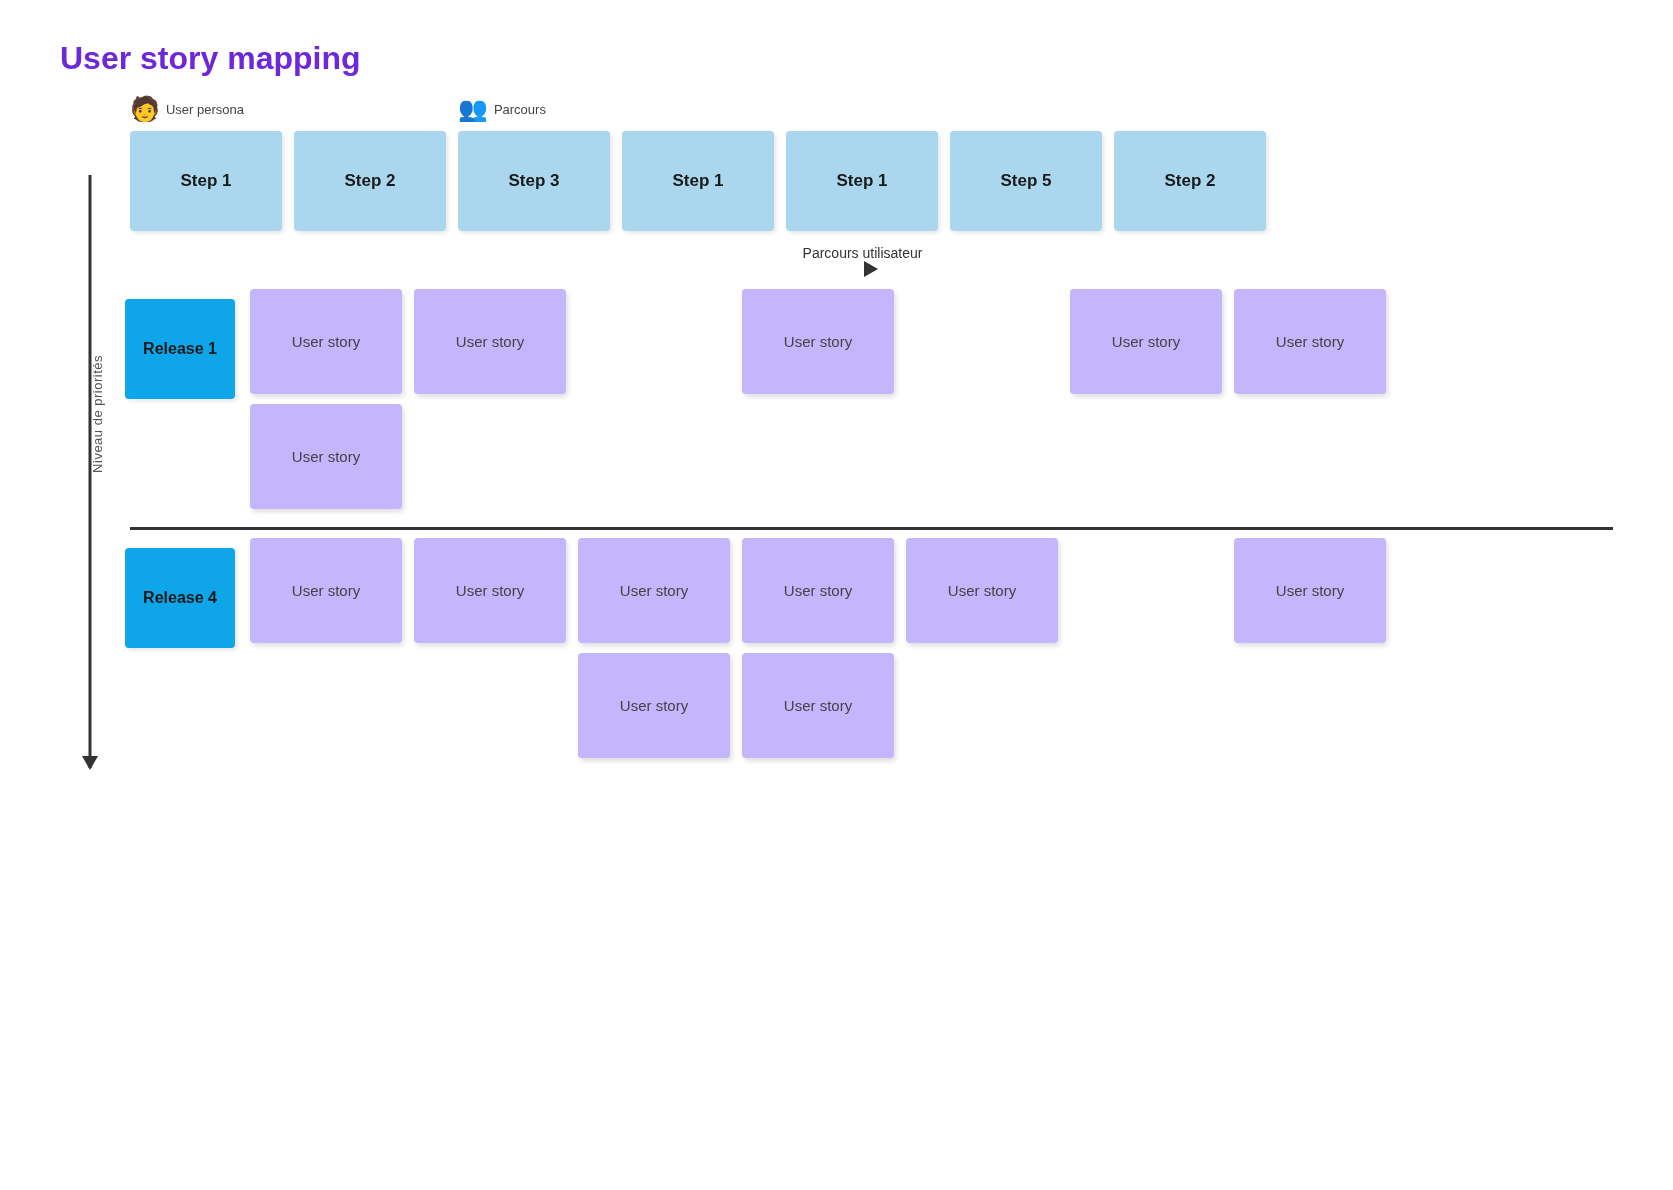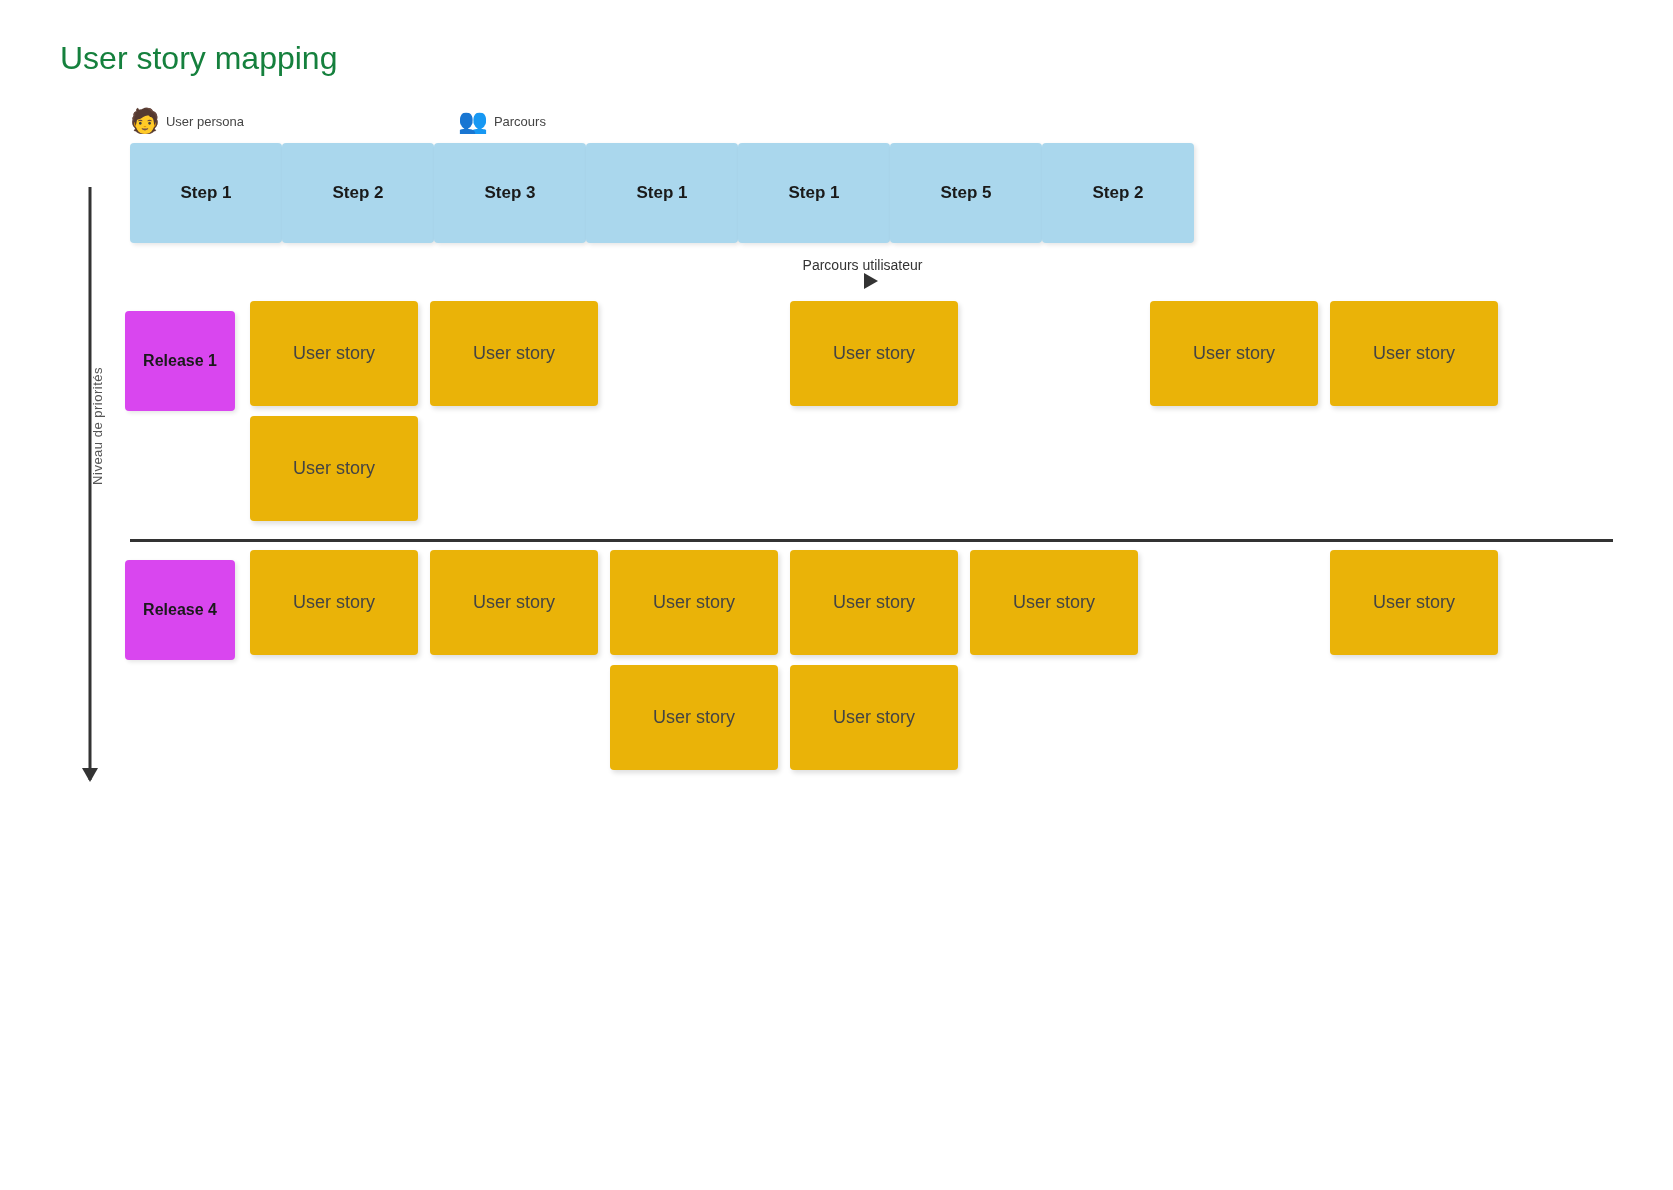--- a/index.html
+++ b/index.html
@@ -9,23 +9,23 @@
       width: 1673px;
       min-height: 1190px;
       overflow: hidden;
     }
     .page {
       padding: 40px 60px;
       position: relative;
     }
     .page-title {
       font-size: 32px;
-      font-weight: normal;
-      margin-bottom: 30px;
-      color: #15803d;
+      font-weight: bold;
+      margin-bottom: 18px;
+      color: #6d28d9;
     }
     .main-layout {
       display: flex;
       flex-direction: row;
       position: relative;
     }
     
     .v-axis {
       width: 60px;
       display: flex;
@@ -79,20 +79,21 @@
       display: flex;
       flex-direction: row;
       align-items: flex-end;
       margin-bottom: 8px;
       padding-left: 10px;
     }
     
     .steps-row {
       display: flex;
       flex-direction: row;
+      gap: 12px;
       padding-left: 10px;
       margin-bottom: 0;
     }
     .step-card {
       width: 152px;
       height: 100px;
       background: #aad7ed;
       border-radius: 4px;
       display: flex;
       align-items: center;
@@ -154,21 +155,21 @@
       width: 120px;
       flex-shrink: 0;
       display: flex;
       align-items: flex-start;
       justify-content: center;
       padding-top: 10px;
     }
     .release-card {
       width: 110px;
       height: 100px;
-      background: #d946ef;
+      background: #0ea5e9;
       border-radius: 4px;
       display: flex;
       align-items: center;
       justify-content: center;
       font-size: 16px;
       font-weight: bold;
       color: #1a1a1a;
       box-shadow: 2px 2px 4px rgba(0,0,0,0.1);
     }
     .release-stories-col {
@@ -176,28 +177,28 @@
       padding-left: 10px;
     }
     .stories-row {
       display: flex;
       flex-direction: row;
       gap: 12px;
       margin-bottom: 10px;
       flex-wrap: nowrap;
     }
     .story-card {
-      width: 168px;
+      width: 152px;
       height: 105px;
-      background: #eab308;
+      background: #c4b5fd;
       border-radius: 4px;
       display: flex;
       align-items: center;
       justify-content: center;
-      font-size: 18px;
+      font-size: 15px;
       color: #444;
       box-shadow: 2px 3px 5px rgba(0,0,0,0.13);
     }
     .story-card.empty {
       background: transparent;
       box-shadow: none;
       visibility: hidden;
     }
   </style>
 </head>

